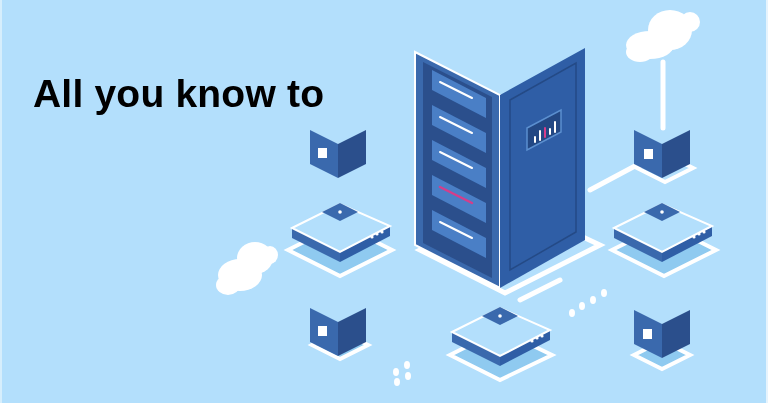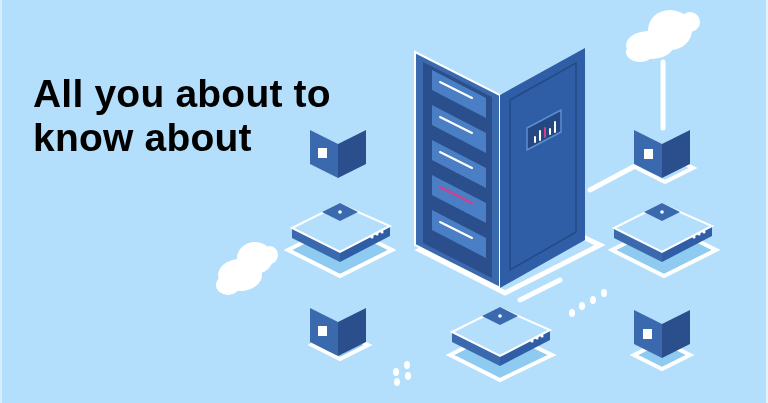--- a/index.html
+++ b/index.html
@@ -16,22 +16,21 @@
     svg.art { position: absolute; left: 0; top: 0; }
   </style>
 </head>
 <body>
 
 <div class="canvas">
   <div class="edge-l"></div>
   <div class="edge-r"></div>
 
   <div class="headline">
-    <div>All you about to</div>
-    <div>know about</div>
+    <div>All you know to</div>
   </div>
 
   <svg class="art" width="768" height="403" viewBox="0 0 768 403">
 
     <g stroke="#ffffff" stroke-width="5" fill="none" stroke-linecap="round">
       <line x1="663" y1="62" x2="663" y2="128"></line>
       <line x1="650" y1="158" x2="590" y2="190"></line>
       <line x1="520" y1="300" x2="560" y2="280"></line>
     </g>
 

